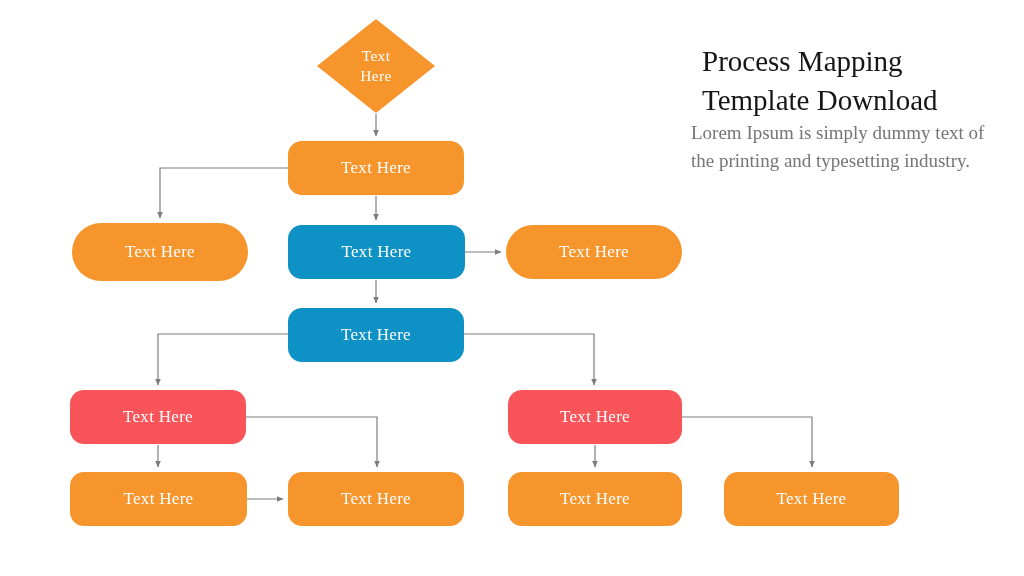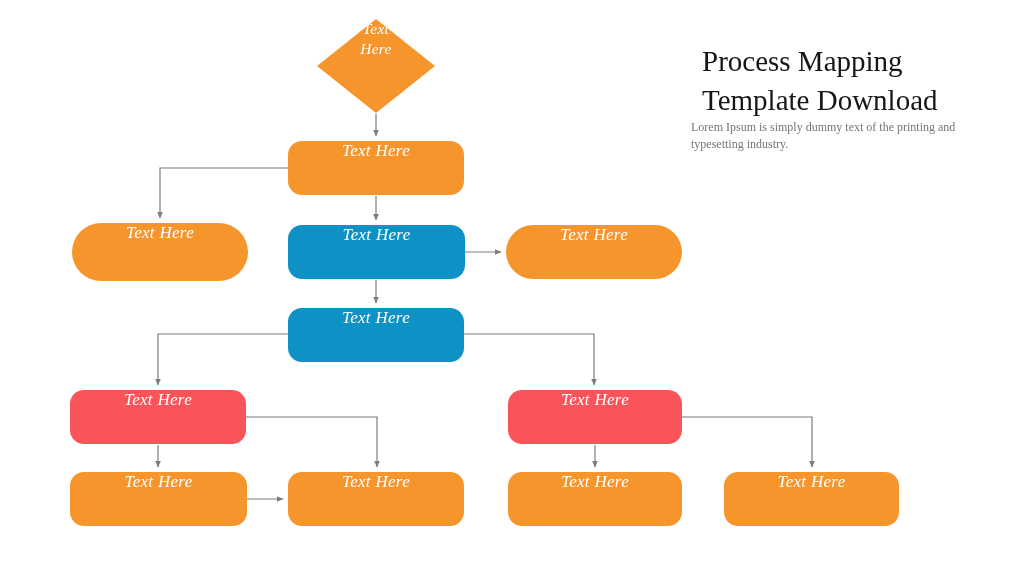--- a/index.html
+++ b/index.html
@@ -18,46 +18,45 @@
     width:1024px;height:576px;
     background:var(--background);
     overflow:hidden;
     font-family:"Liberation Serif","DejaVu Serif",serif;
   }
   .connector-layer{position:absolute;left:0;top:0;pointer-events:none;}
   .connector{fill:none;stroke:var(--connector);stroke-width:1.2px;}
   .arrowhead{fill:var(--connector);}
   .node{
     position:absolute;
-    display:flex;align-items:flex-start;justify-content:center;
+    display:flex;align-items:center;justify-content:center;
     color:var(--node-text);
     font-size:17px;
     letter-spacing:.3px;
     text-align:center;
-    font-style:italic;
   }
   .rect{border-radius:14px;}
   .pill{border-radius:29px;}
   .orange{background:var(--orange);}
   .blue{background:var(--blue);}
   .red{background:var(--red);}
   .diamond{
     clip-path:polygon(50% 0,100% 50%,50% 100%,0 50%);
     font-size:15.5px;line-height:1.3;
   }
   .diamond .node-label{display:block;width:62px;}
   .title{
     position:absolute;left:690px;top:30px;width:308px;
     font-size:29px;line-height:1.33;
     color:var(--title-text);
     font-weight:500;
   }
   .subtitle{
     position:absolute;left:691px;top:119px;width:298px;
-    font-size:12px;line-height:1.45;
+    font-size:19px;line-height:1.45;
     color:var(--subtitle-text);
   }
 </style>
 </head>
 <body>
 
 <div class="canvas">
 
   <svg class="connector-layer" width="1024" height="576" viewBox="0 0 1024 576">
     <defs>

